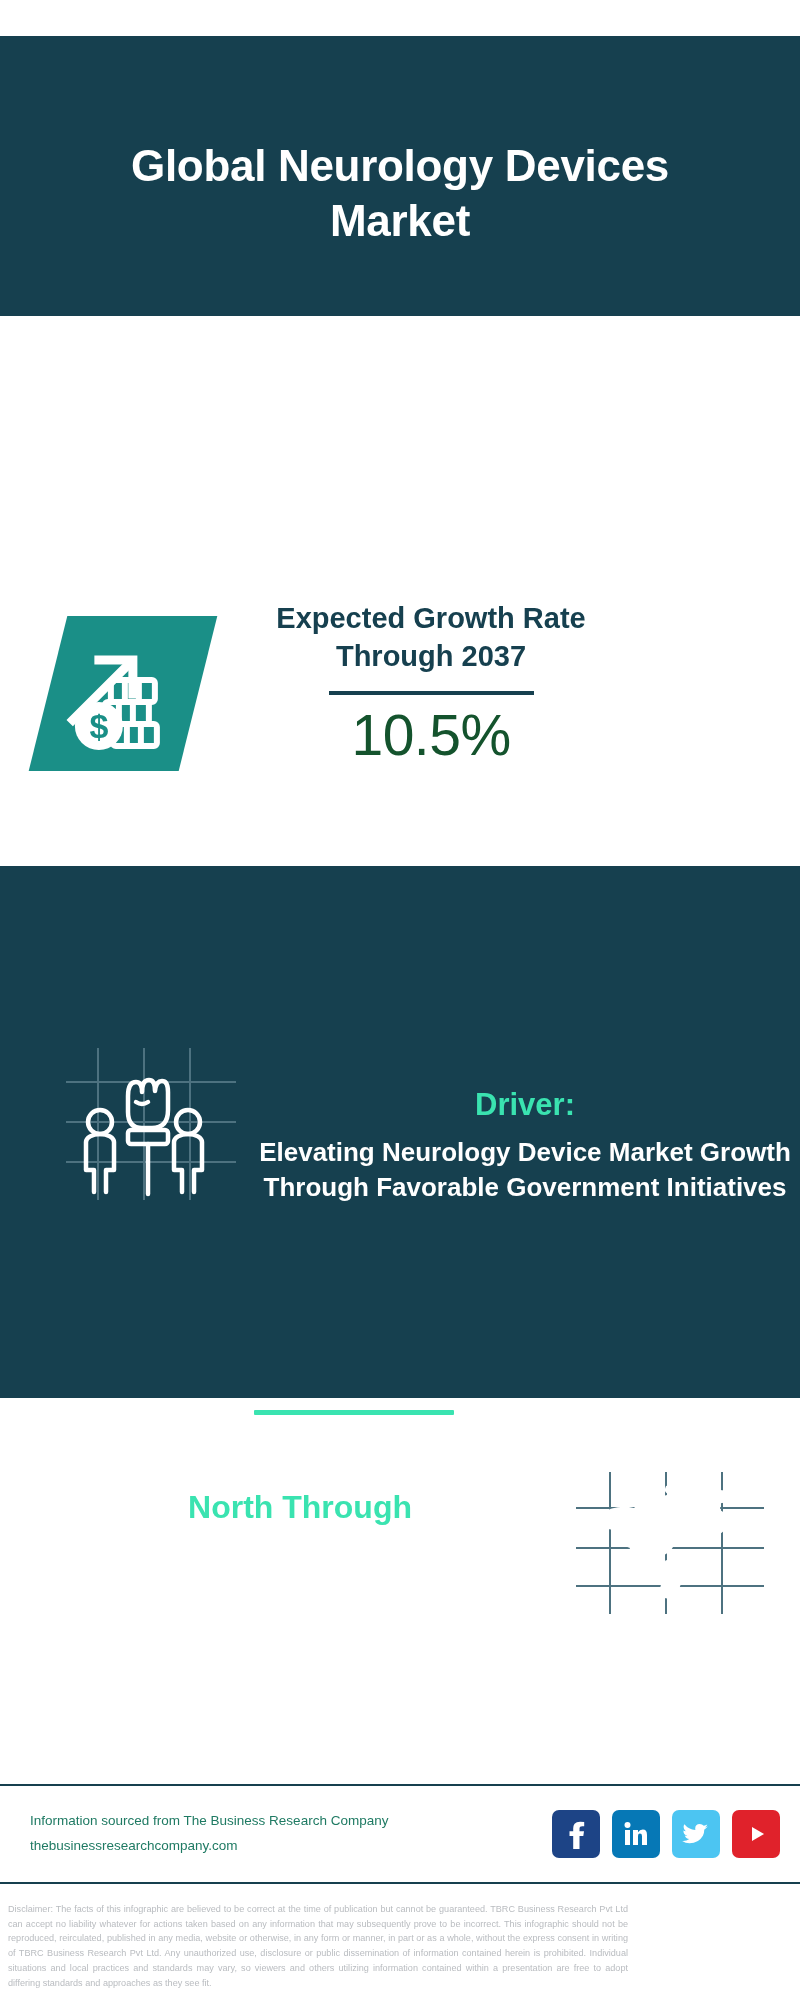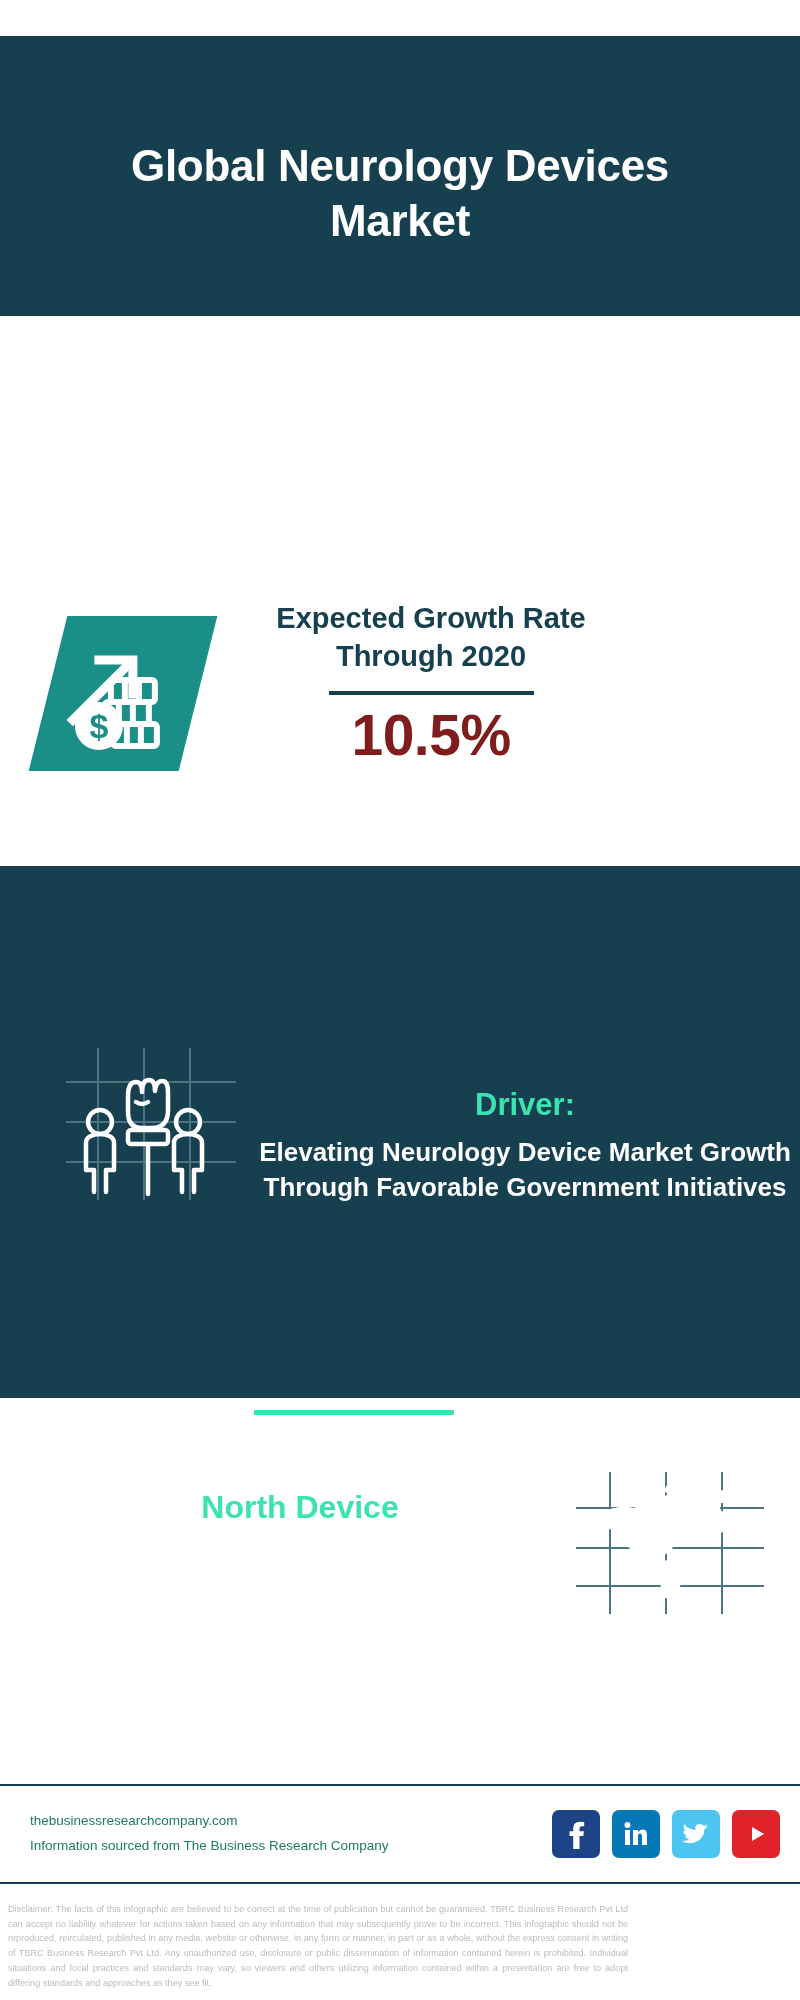--- a/index.html
+++ b/index.html
@@ -63,23 +63,23 @@
     font-weight: bold;
     line-height: 1.3;
     text-align: center;
   }
   .stat-rule {
     height: 4px;
     background: #16404f;
     margin: 16px auto 8px auto;
   }
   .stat-value {
-    color: #7f1d1d;
+    color: #14532d;
     font-size: 57px;
-    font-weight: bold;
+    font-weight: normal;
     text-align: center;
     line-height: 1.15;
     letter-spacing: -0.5px;
   }
 
   
   #growth-icon { left: 48px; top: 300px; width: 150px; height: 155px; }
   #growth-text { left: 266px; top: 284px; width: 330px; }
 
   
@@ -215,21 +215,21 @@
           <line x1="70" y1="68" x2="70" y2="90"></line>
           <line x1="64" y1="90" x2="64" y2="112"></line>
           <line x1="78" y1="90" x2="78" y2="112"></line>
         </g>
         <circle cx="36" cy="92" r="24" fill="#ffffff"></circle>
         <text x="36" y="104" font-size="34" font-weight="bold" text-anchor="middle" fill="#1a8f87" font-family="Liberation Sans, sans-serif">$</text>
       </svg>
     </div>
 
     <div class="stat-block" id="growth-text">
-      <div class="stat-label">Expected Growth Rate Through 2020</div>
+      <div class="stat-label">Expected Growth Rate Through 2037</div>
       <div class="stat-rule" style="width:205px"></div>
       <div class="stat-value">10.5%</div>
     </div>
 
     <div class="stat-block" id="size-text">
       <div class="stat-label">Expected Market Size By 2028</div>
       <div class="stat-rule" style="width:185px"></div>
       <div class="stat-value">$29.46 Bn</div>
     </div>
 
@@ -350,21 +350,21 @@
     <div class="driver-copy">
       <div class="driver-heading">Driver:</div>
       <div class="driver-text">Elevating Neurology Device Market Growth Through Favorable Government Initiatives</div>
     </div>
   </div>
 
   <div class="mint-rule"></div>
 
   <div class="region-row">
     <div class="region-copy">
-      <div class="region-name">North Device</div>
+      <div class="region-name">North Through</div>
       <div class="region-sub">is the largest region</div>
       <div class="region-sub">in the market</div>
     </div>
     <div class="region-map">
       <svg width="200" height="150" viewBox="0 0 200 150">
         <g stroke="#4d7280" stroke-width="2" fill="none">
           <line x1="6" y1="40" x2="194" y2="40"></line>
           <line x1="6" y1="80" x2="194" y2="80"></line>
           <line x1="6" y1="118" x2="194" y2="118"></line>
           <line x1="40" y1="4" x2="40" y2="146"></line>
@@ -380,22 +380,22 @@
           <path d="M104 128 q10 2 12 10 q2 8 -6 8 q-10 -2 -12 -10 q-2 -8 6 -8 Z"></path>
           <path d="M60 26 q8 -4 12 2 q2 6 -6 6 q-10 0 -6 -8 Z"></path>
           <path d="M168 44 q8 0 6 8 q-4 6 -12 2 q-4 -8 6 -10 Z"></path>
         </g>
       </svg>
     </div>
   </div>
 
   <div class="source-bar">
     <div class="source-text">
+      <div class="source-line">Information sourced from The Business Research Company</div>
       <div class="source-line">thebusinessresearchcompany.com</div>
-      <div class="source-line">Information sourced from The Business Research Company</div>
     </div>
     <div class="social">
       <div class="social-icon" style="background:#1d4486">
         <svg width="30" height="30" viewBox="0 0 30 30">
             <path d="M18.5 30 L18.5 17 L22.3 17 L23 12.3 L18.5 12.3 L18.5 9.6 Q18.5 7.3 21.2 7.3 L23.2 7.3 L23.2 3.1 Q21.3 2.8 19.1 2.8 Q15.3 2.8 13.6 4.8 Q12.2 6.5 12.2 9.3 L12.2 12.3 L8.5 12.3 L8.5 17 L12.2 17 L12.2 30 Z" fill="#ffffff"></path>
           </svg>
       </div>
       <div class="social-icon" style="background:#0678b6">
         <svg width="30" height="30" viewBox="0 0 30 30">
           <rect x="4" y="11" width="5" height="15" fill="#ffffff"></rect>

